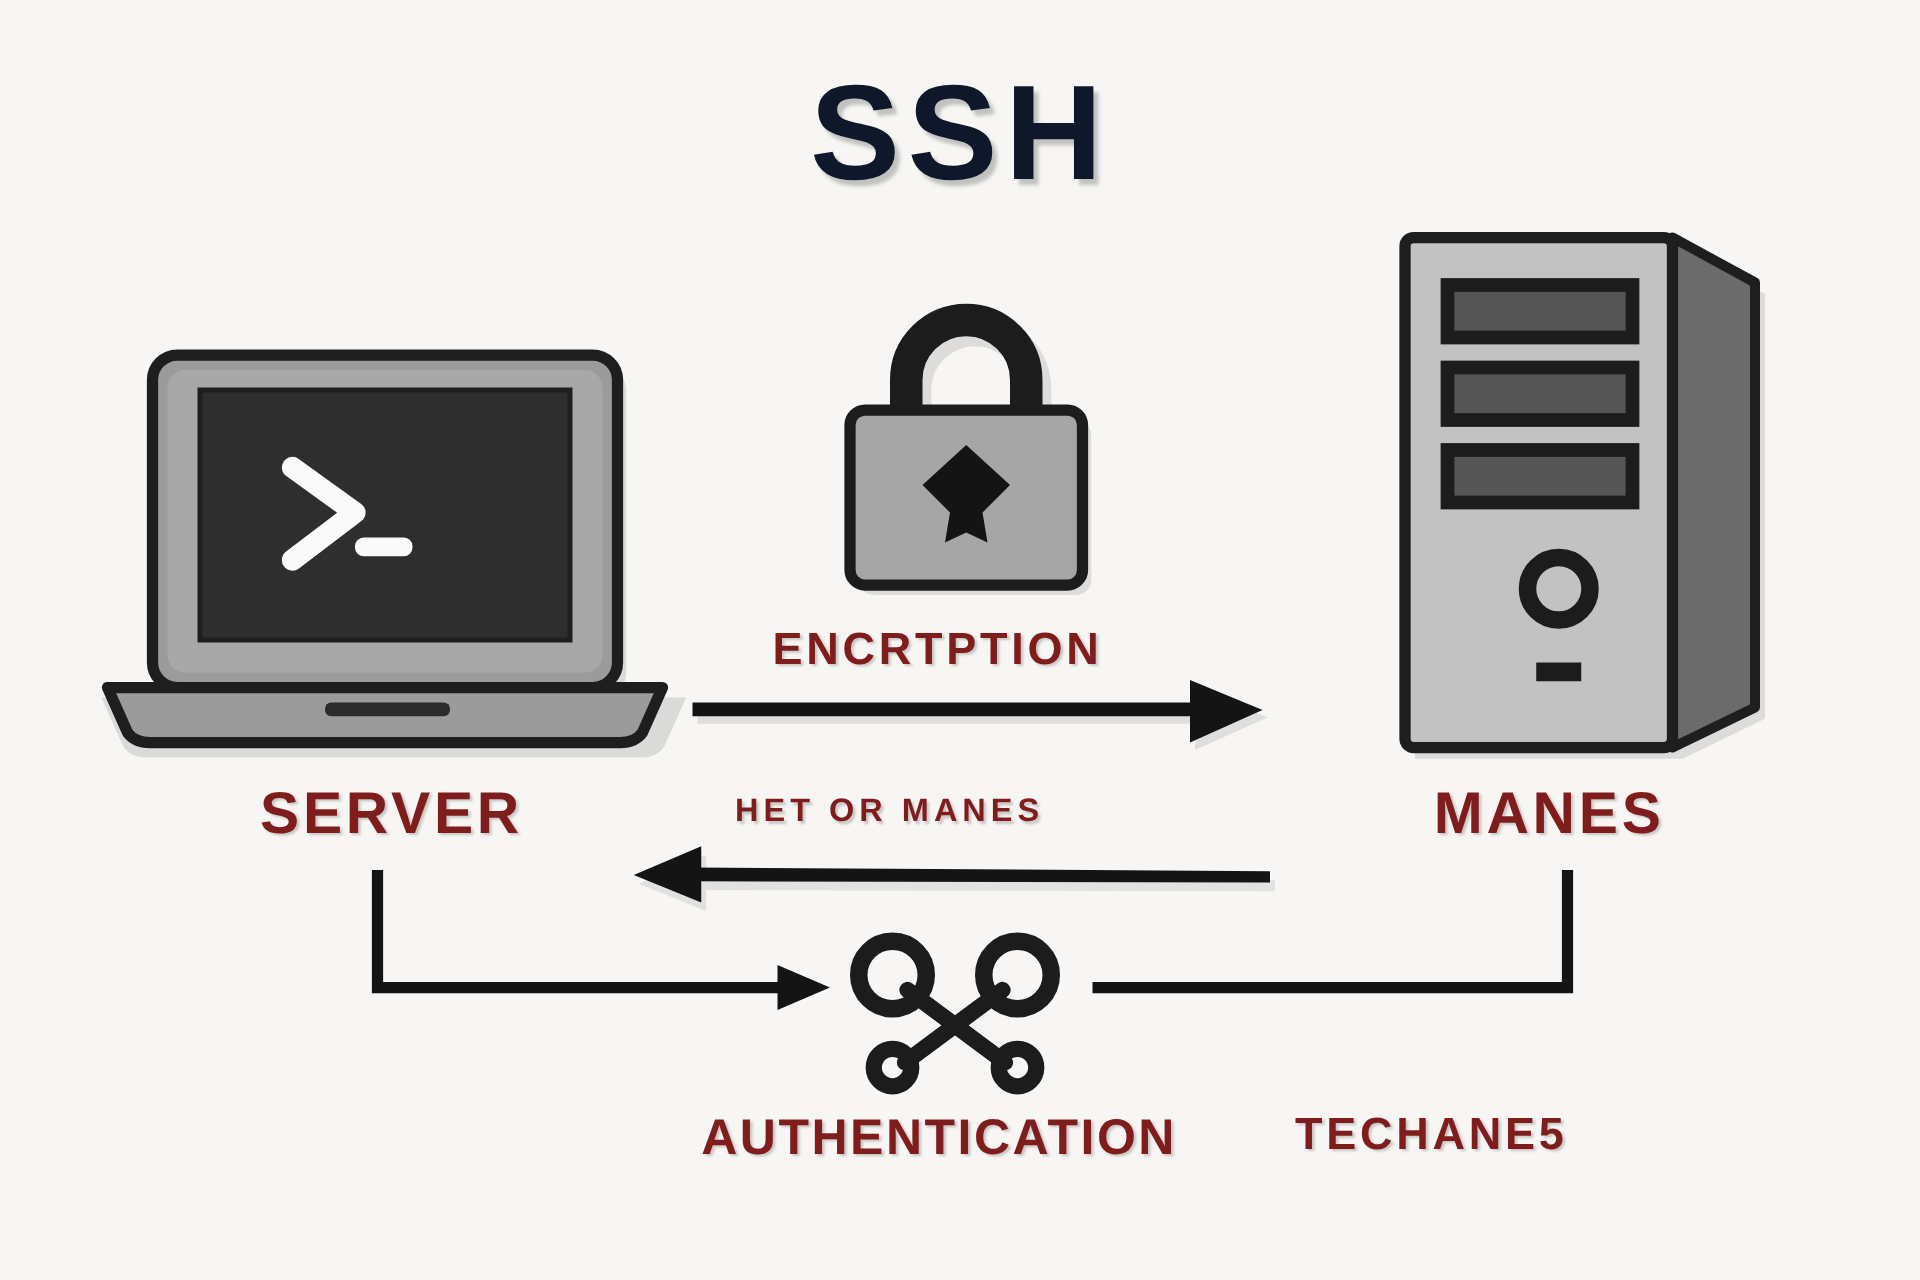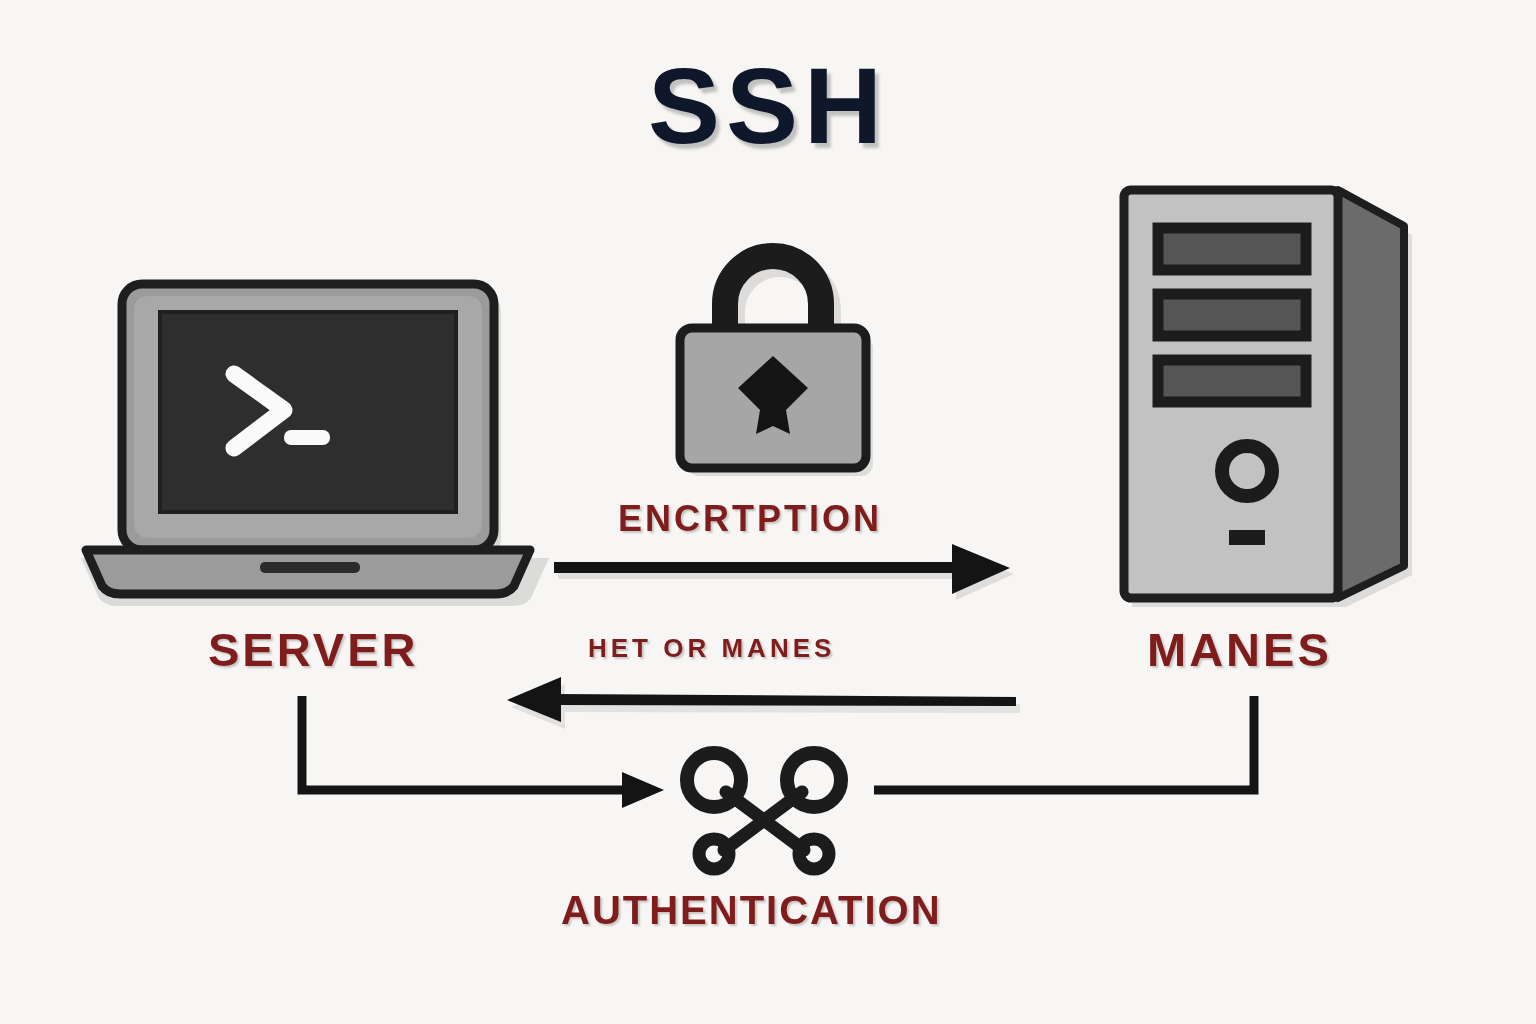--- a/index.html
+++ b/index.html
@@ -216,14 +216,15 @@
       <path d="M326 82 L368 100 L326 118 Z" fill="#141414"></path>
     </svg>
   </div>
   <div class="lbl" id="label-authentication">AUTHENTICATION</div>
 
   <div class="artwork" id="elbow-right">
     <svg viewBox="0 0 392 120" width="392" height="120">
       <path d="M386 6 L386 100 L6 100" fill="none" stroke="#141414" stroke-width="9" stroke-linejoin="miter"></path>
     </svg>
   </div>
+  <div class="lbl" id="label-exchange">TECHANE5</div>
 
 </div>
 
 </body></html>

